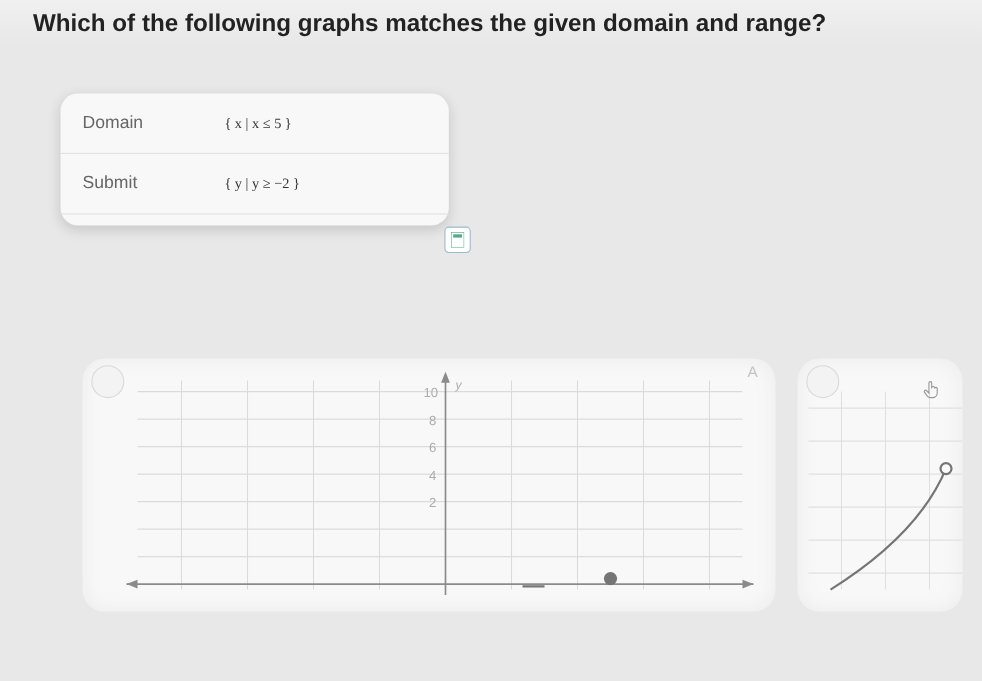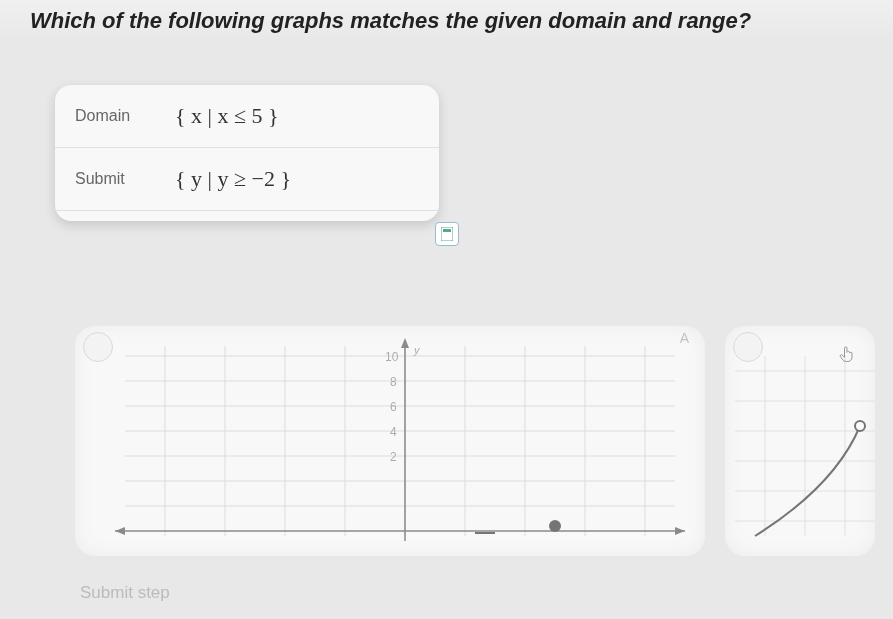--- a/index.html
+++ b/index.html
@@ -10,48 +10,48 @@
       font-family: Arial, sans-serif;
       position: relative;
       overflow: hidden;
     }
     .question {
       font-size: 22px;
       font-weight: bold;
       color: #222;
       padding: 8px 30px;
       background: linear-gradient(to bottom, #f0f0f0, #e8e8e8);
-      font-style: italic;
     }
     .info-card {
       position: absolute;
       top: 85px;
       left: 55px;
-      width: 384px;
+      width: 353px;
       background: #f8f8f8;
       border-radius: 16px;
       box-shadow: 0 4px 12px rgba(0,0,0,0.15);
       padding: 0;
     }
     .info-row {
       display: flex;
       align-items: center;
       padding: 18px 20px;
       border-bottom: 1px solid #e0e0e0;
     }
     .info-row:last-child { border-bottom: none; }
     .info-label {
       width: 100px;
       font-size: 16px;
       color: #666;
     }
     .info-value {
-      font-size: 22px;
+      font-size: 13px;
       color: #333;
       font-family: 'Times New Roman', serif;
+      margin-left: 29px;
     }
     .info-footer {
       display: flex;
       justify-content: flex-end;
       padding: 10px 0 0 0;
       position: relative;
     }
     .calc-icon {
       position: absolute;
       right: -20px;
@@ -238,14 +238,13 @@
         <line x1="120" y1="30" x2="120" y2="210"></line>
       </g>
       <path d="M 30 210 Q 110 160 135 100" stroke="#333" stroke-width="2" fill="none"></path>
       <circle cx="135" cy="100" r="5" fill="#fff" stroke="#333" stroke-width="2"></circle>
     </svg>
     <div class="blur-overlay"></div>
   </div>
 </div>
 
 <div class="bottom-bar">
-  <button class="submit-btn">Submit step</button>
 </div>
 
 </body></html>

